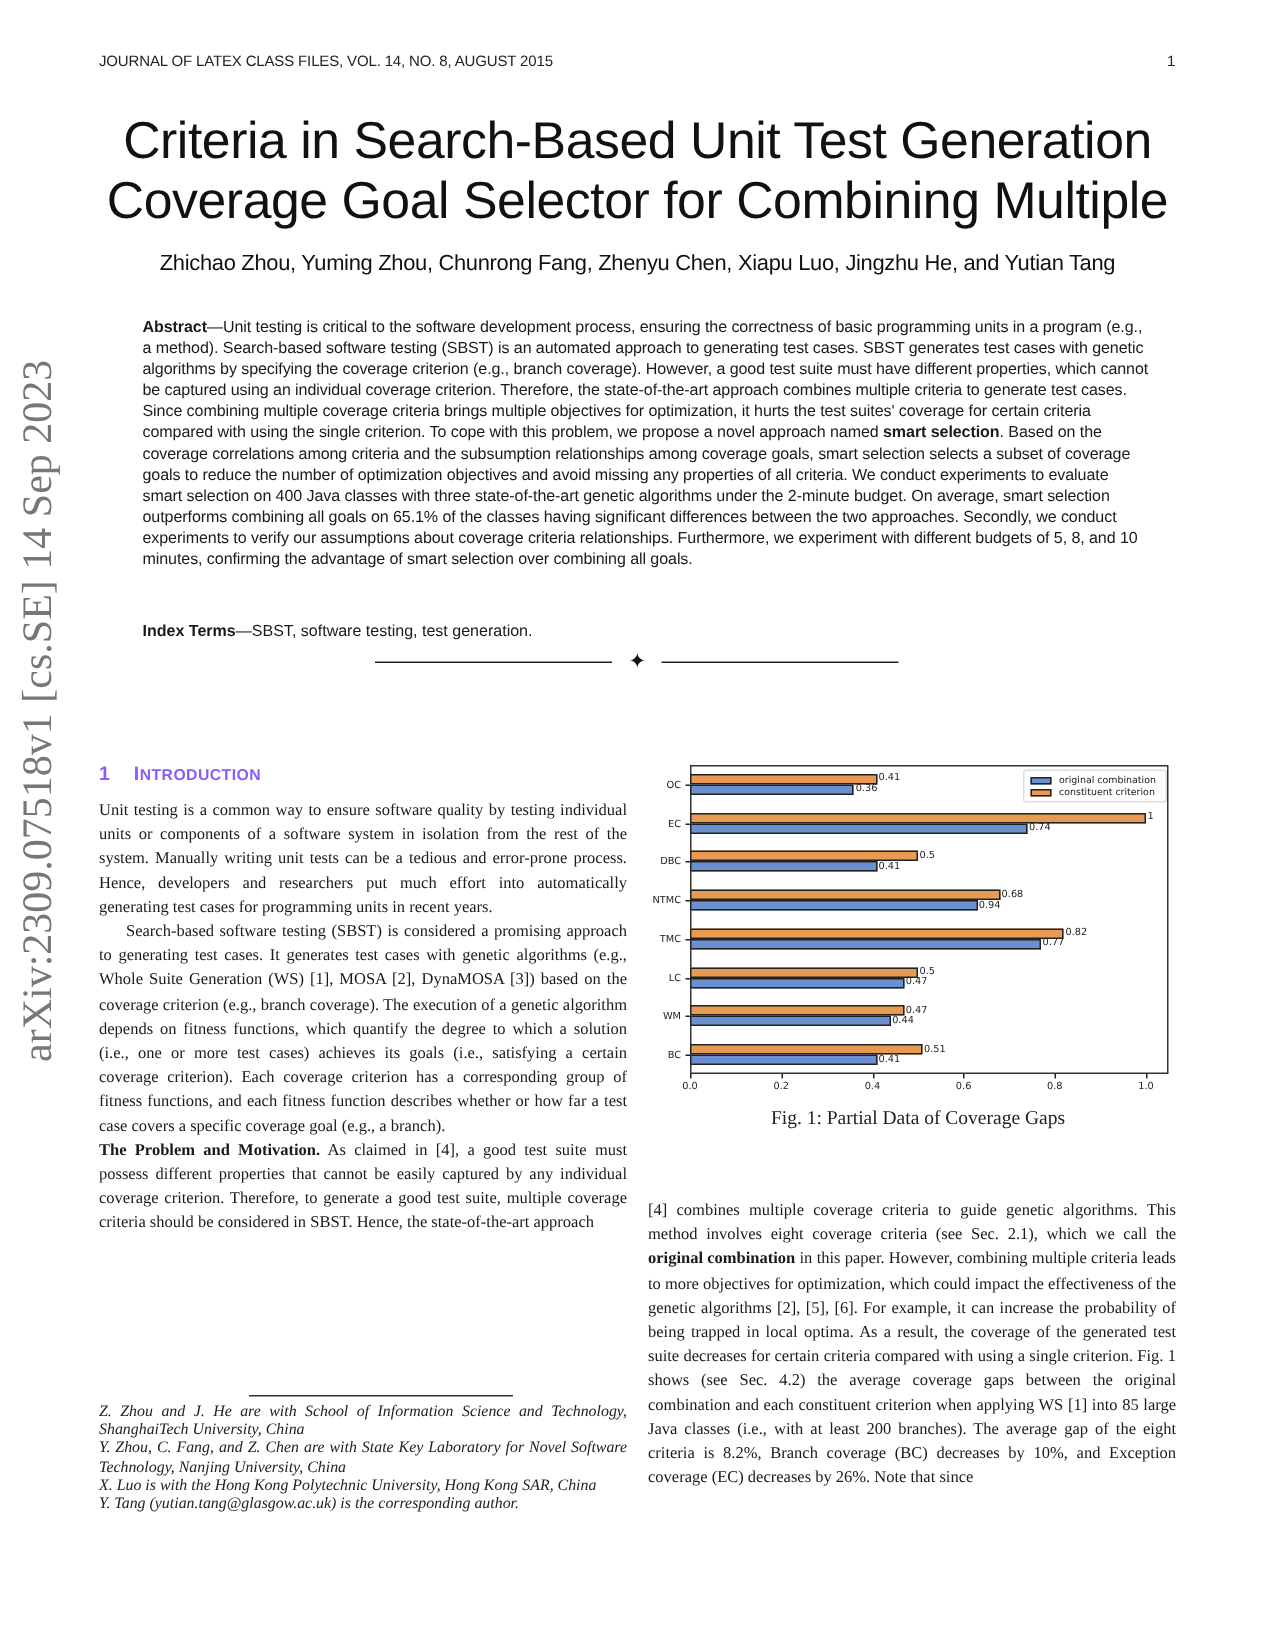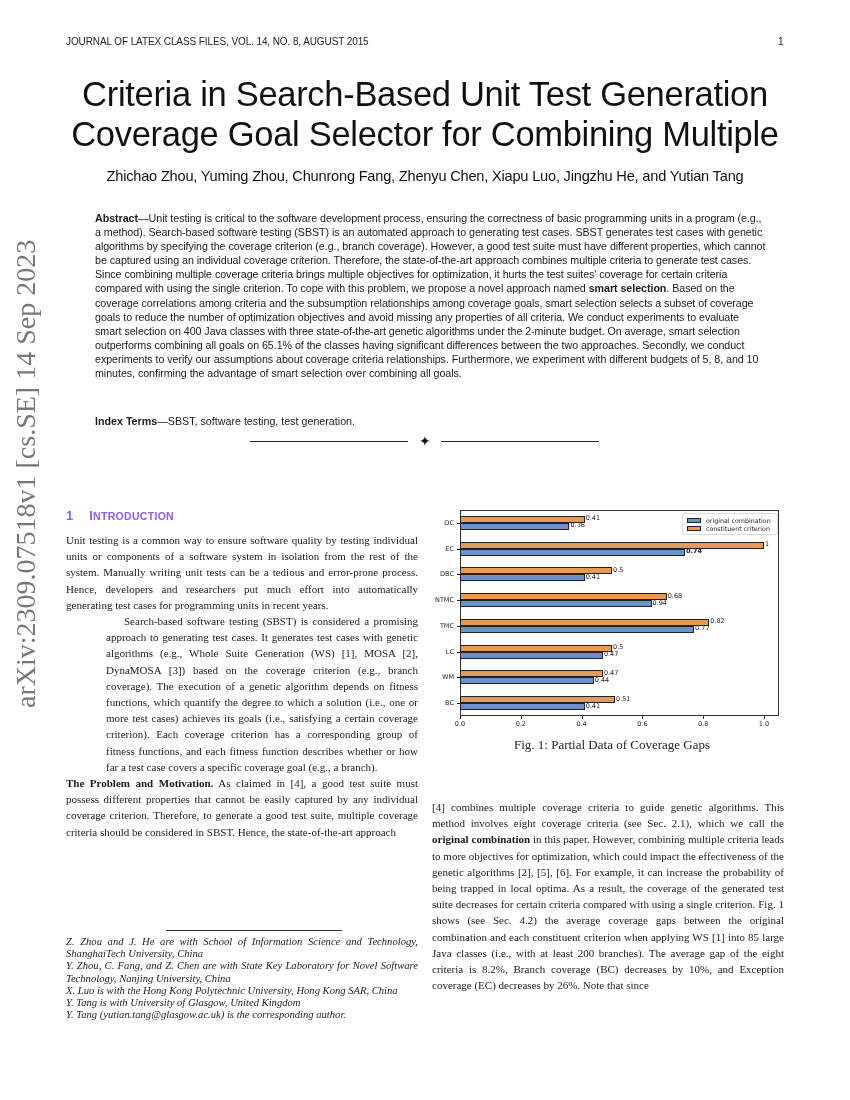--- a/index.html
+++ b/index.html
@@ -43,21 +43,21 @@
       left: 66px; top: 508px; font-family: "Liberation Sans", sans-serif; font-size: 13px; font-weight: bold;
       color:#8b5cf6; letter-spacing: 0.3px;
     }
     .sec-head .sc { font-size: 13px; }
     .sec-head .sc small { font-size: 10.5px; }
     .col {
       font-family: "Liberation Serif", serif; font-size: 11px; line-height: 16.2px; color: #1a1a1a;
       text-align: justify; width: 352px;
     }
     .col p { margin: 0; }
-    .col .indent { text-indent: 18px; margin-left: 40px; }
+    .col .indent { text-indent: 18px; }
     .col-left { left: 66px; top: 532px; }
     .col-right { left: 432px; top: 799px; }
     .footnote-rule { left: 166px; top: 930px; width: 176px; height: 1px; background: #333; }
     .footnotes {
       left: 66px; top: 936px; width: 352px;
       font-family: "Liberation Serif", serif; font-style: italic; font-size: 10.6px; line-height: 12.2px;
       color:#222; text-align: justify;
     }
     .footnotes p { margin: 0; }
     .caption {
@@ -109,21 +109,20 @@
   <p>Unit testing is a common way to ensure software quality by testing individual units or components of a software system in isolation from the rest of the system. Manually writing unit tests can be a tedious and error-prone process. Hence, developers and researchers put much effort into automatically generating test cases for programming units in recent years.</p>
   <p class="indent">Search-based software testing (SBST) is considered a promising approach to generating test cases. It generates test cases with genetic algorithms (e.g., Whole Suite Generation (WS) [1], MOSA [2], DynaMOSA [3]) based on the coverage criterion (e.g., branch coverage). The execution of a genetic algorithm depends on fitness functions, which quantify the degree to which a solution (i.e., one or more test cases) achieves its goals (i.e., satisfying a certain coverage criterion). Each coverage criterion has a corresponding group of fitness functions, and each fitness function describes whether or how far a test case covers a specific coverage goal (e.g., a branch).</p>
   <p><b>The Problem and Motivation.</b><span> As claimed in [4], a good test suite must possess different properties that cannot be easily captured by any individual coverage criterion. Therefore, to generate a good test suite, multiple coverage criteria should be considered in SBST. Hence, the state-of-the-art approach</span></p>
 </div>
 
 <div class="abs footnote-rule"></div>
 <div class="abs footnotes">
   <p>Z. Zhou and J. He are with School of Information Science and Technology, ShanghaiTech University, China</p>
   <p>Y. Zhou, C. Fang, and Z. Chen are with State Key Laboratory for Novel Software Technology, Nanjing University, China</p>
   <p>X. Luo is with the Hong Kong Polytechnic University, Hong Kong SAR, China</p>
-  <p>Y. Tang is with University of Glasgow, United Kingdom</p>
   <p>Y. Tang (yutian.tang@glasgow.ac.uk) is the corresponding author.</p>
 </div>
 
 <div class="abs chart" id="chart">
   <div class="chart-frame" id="chart-frame"></div>
   <div class="legend">
     <div class="legend-row" style="top:3px;">
       <span class="legend-swatch" style="background:#6b8fcf;"></span>
       <span>original combination</span>
     </div>
@@ -134,21 +133,21 @@
   </div>
 <div class="bar cons" style="left: 40px; top: 10.875px; width: 124.64px;"></div>
     <div class="bar-label" style="left: 165.64px; top: 10.375px;">0.41</div>
     <div class="bar orig" style="left: 40px; top: 17.875px; width: 109.44px;"></div>
     <div class="bar-label" style="left: 150.44px; top: 17.375px;">0.36</div>
     <div class="ytick" style="left: 37px; top: 17.875px;"></div>
     <div class="cat-label" style="left: 0px; top: 13.875px;">OC</div>
     <div class="bar cons" style="left: 40px; top: 36.625px; width: 304px;"></div>
     <div class="bar-label" style="left: 345px; top: 36.125px;">1</div>
     <div class="bar orig" style="left: 40px; top: 43.625px; width: 224.96px;"></div>
-    <div class="bar-label" style="left: 265.96px; top: 43.125px; font-weight: bold;">0.74</div>
+    <div class="bar-label" style="left: 265.96px; top: 43.125px;">0.74</div>
     <div class="ytick" style="left: 37px; top: 43.625px;"></div>
     <div class="cat-label" style="left: 0px; top: 39.625px;">EC</div>
     <div class="bar cons" style="left: 40px; top: 62.375px; width: 152px;"></div>
     <div class="bar-label" style="left: 193px; top: 61.875px;">0.5</div>
     <div class="bar orig" style="left: 40px; top: 69.375px; width: 124.64px;"></div>
     <div class="bar-label" style="left: 165.64px; top: 68.875px;">0.41</div>
     <div class="ytick" style="left: 37px; top: 69.375px;"></div>
     <div class="cat-label" style="left: 0px; top: 65.375px;">DBC</div>
     <div class="bar cons" style="left: 40px; top: 88.125px; width: 206.72px;"></div>
     <div class="bar-label" style="left: 247.72px; top: 87.625px;">0.68</div>

